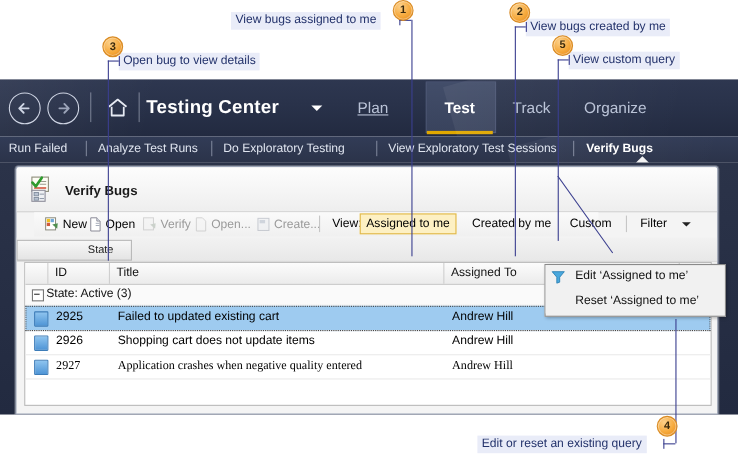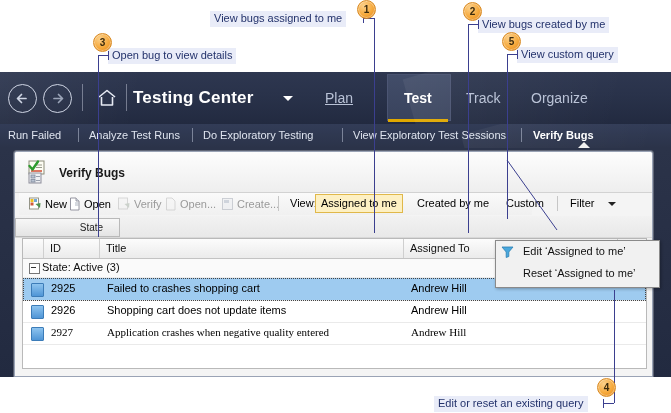--- a/index.html
+++ b/index.html
@@ -92,21 +92,21 @@
     position:absolute;left:14px;top:3px;width:637px;height:224px;
     background:#f4f4f4;border:1px solid #9aa3b5;border-radius:3px 3px 0 0;
     box-shadow:0 0 0 1px rgba(255,255,255,.25);
     overflow:hidden;
   }
   .panelhdr{position:absolute;left:0;top:0;width:637px;height:40px;
     background:linear-gradient(180deg,#fdfdfd 0%,#eeeeee 100%);border-bottom:1px solid #d2d2d2;}
   .pgicon{position:absolute;left:10px;top:7px;width:26px;height:26px;}
   .pgtitle{position:absolute;left:44px;top:14px;font-size:12px;font-weight:bold;color:#1a1a1a;}
 
-  .toolbar{position:absolute;left:4px;top:41px;width:513px;height:22px;
+  .toolbar{position:absolute;left:16px;top:41px;width:513px;height:22px;
     background:linear-gradient(180deg,#fafafa 0%,#f0f0f0 100%);}
   .tbitem{position:absolute;top:3px;display:flex;align-items:center;gap:3px;
     font-size:11px;color:#000;white-space:nowrap;height:16px;}
   .tbitem.dis{color:#9a9a9a;align-items:center;}
   .tbsep{position:absolute;top:3px;width:1px;height:15px;background:#c6c6c6;}
   .viewlabel{position:absolute;top:4px;font-size:11px;color:#000;}
   .viewsel{position:absolute;top:1px;height:17px;line-height:17px;padding:0 5px;
     background:#fdf0c3;border:1px solid #e0b84a;font-size:11px;color:#000;}
   .viewopt{position:absolute;top:4px;font-size:11px;color:#000;}
   .filtercaret{position:absolute;top:9px;width:0;height:0;
@@ -288,21 +288,21 @@
         </div>
 
         <div class="grow-group">
           <div class="expander"></div>
           <div class="grouptext">State: Active (3)</div>
         </div>
 
         <div class="grow sel" style="top:39px;">
           <div class="bugicon"></div>
           <div class="cid">2925</div>
-          <div class="ctitle">Failed to crashes shopping cart</div>
+          <div class="ctitle">Failed to updated existing cart</div>
           <div class="cassigned">Andrew Hill</div>
         </div>
         <div class="grow" style="top:61px;">
           <div class="bugicon"></div>
           <div class="cid">2926</div>
           <div class="ctitle">Shopping cart does not update items</div>
           <div class="cassigned">Andrew Hill</div>
         </div>
         <div class="grow" style="top:83px;font-family:Liberation Serif, serif;">
           <div class="bugicon"></div>

